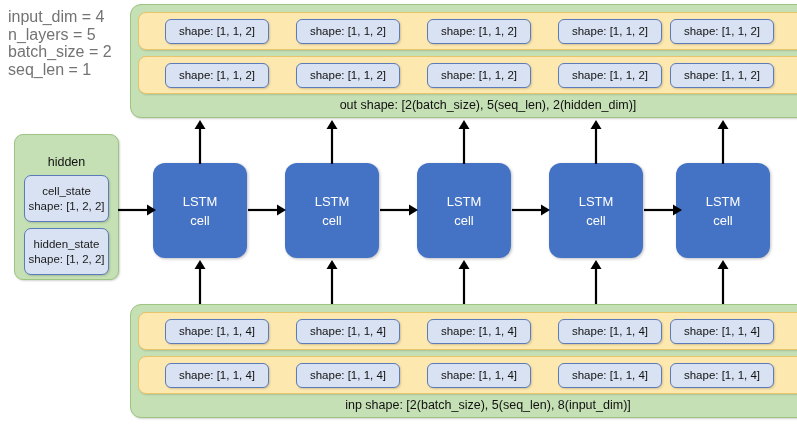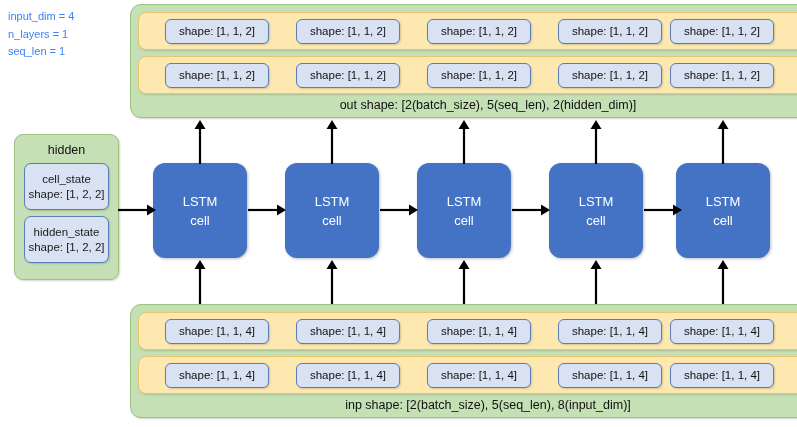--- a/index.html
+++ b/index.html
@@ -15,43 +15,43 @@
     font-family: "Liberation Sans", sans-serif;
     color: #1a1a1a;
   }
 
   
   #params {
     position: absolute;
     left: 8px;
     top: 8px;
     width: 120px;
-    font-size: 11px;
+    font-size: 16px;
     line-height: 17.5px;
-    color: #3b82f6;
+    color: #737373;
   }
   #params div { white-space: nowrap; }
 
   
   #hidden-group {
     position: absolute;
     left: 14px;
     top: 134px;
     width: 105px;
     height: 146px;
     background: #c5e0b4;
     border: 1px solid #9dc483;
     border-radius: 9px;
     box-sizing: border-box;
     box-shadow: 1px 1px 2px rgba(0,0,0,0.18);
   }
   #hidden-title {
     text-align: center;
     font-size: 12.5px;
-    margin-top: 8px;
+    margin-top: 20px;
     color: #111;
   }
   .state-box {
     margin: 6px 9px 0 9px;
     height: 47px;
     background: #d9e2f3;
     border: 1px solid #5b7cb8;
     border-radius: 7px;
     box-sizing: border-box;
     display: flex;
@@ -143,21 +143,22 @@
   .arrow-v, .arrow-h {
     position: absolute;
   }
   .arrow-v svg, .arrow-h svg { display: block; }
 </style>
 </head>
 <body>
 
 <div id="params">
   <div>input_dim = 4</div>
-  <div>n_layers = 1</div>
+  <div>n_layers = 5</div>
+  <div>batch_size = 2</div>
   <div>seq_len = 1</div>
 </div>
 
 <div id="hidden-group">
   <div id="hidden-title">hidden</div>
   <div class="state-box">
     <span>cell_state</span>
     <span>shape: [1, 2, 2]</span>
   </div>
   <div class="state-box">

